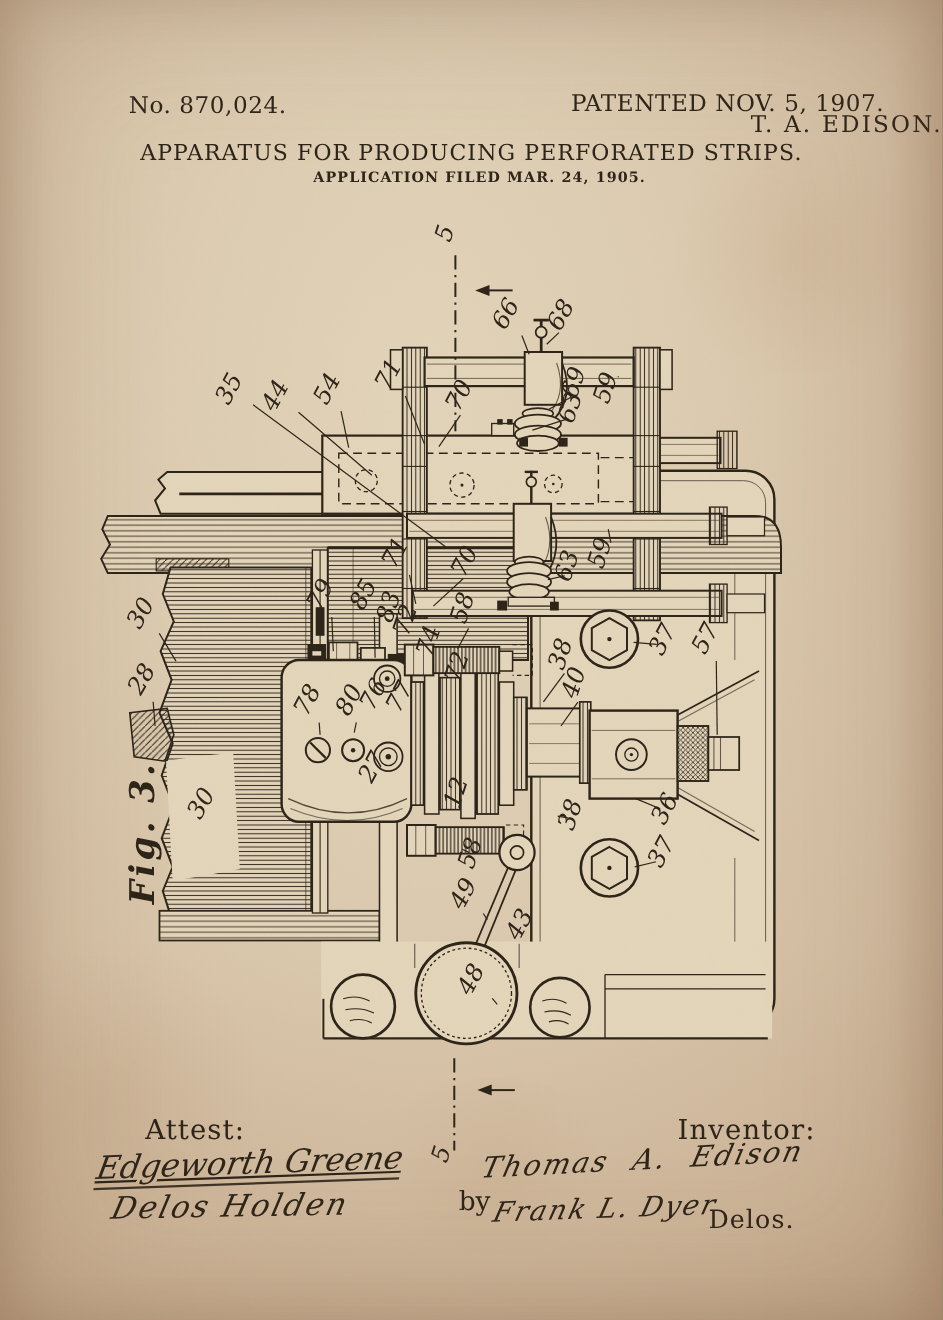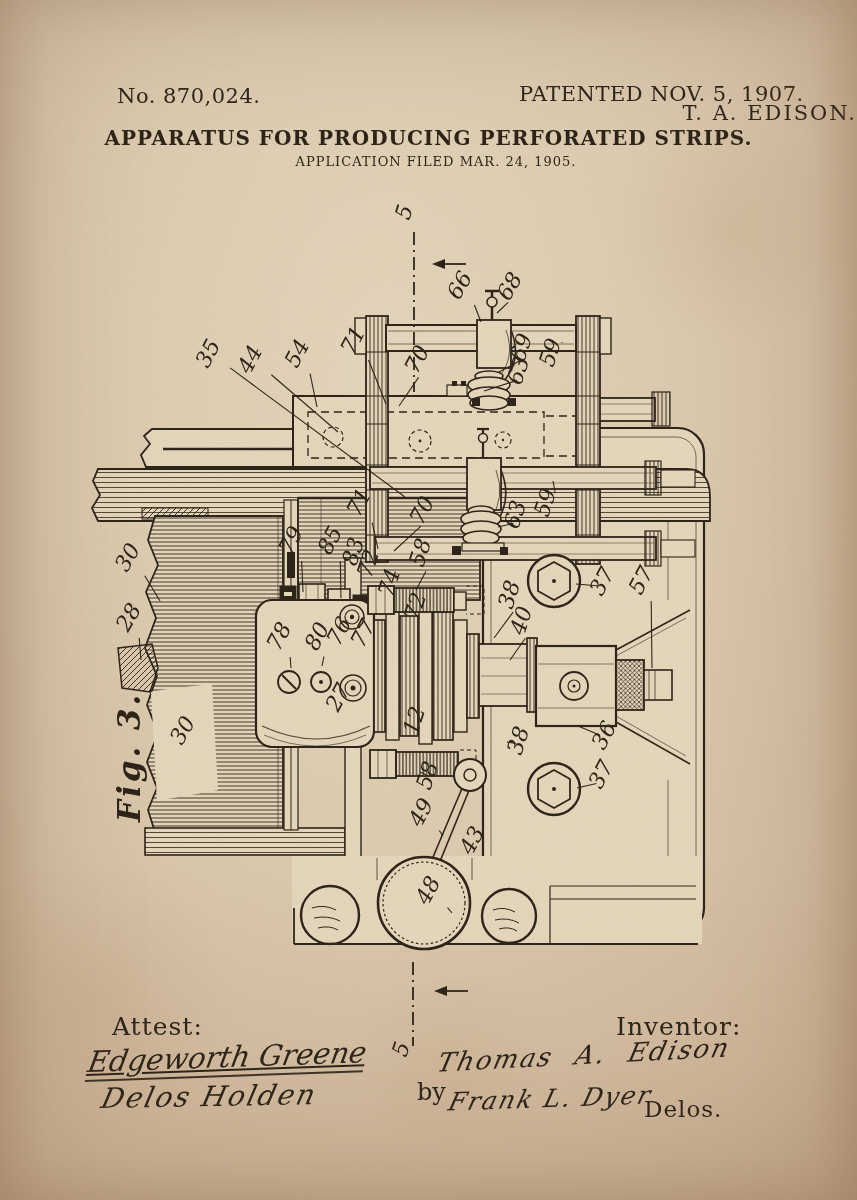--- a/index.html
+++ b/index.html
@@ -13,27 +13,27 @@
   .vignette{position:absolute;inset:0;pointer-events:none;
     box-shadow:inset 0 0 140px rgba(110,80,55,.28), inset 0 0 40px rgba(120,90,60,.18);}
   .stain{position:absolute;border-radius:50%;pointer-events:none;}
   .s1{left:600px;top:120px;width:260px;height:220px;background:radial-gradient(circle,rgba(176,136,100,.16),rgba(0,0,0,0) 70%);}
   .s2{left:-60px;top:850px;width:300px;height:300px;background:radial-gradient(circle,rgba(170,128,96,.14),rgba(0,0,0,0) 70%);}
   .s3{left:330px;top:980px;width:240px;height:160px;background:radial-gradient(circle,rgba(180,140,104,.12),rgba(0,0,0,0) 70%);}
   .hdr{position:absolute;white-space:nowrap;}
   .patno{left:117px;top:84px;font-size:21px;letter-spacing:.5px;}
   .patdate{left:519px;top:82px;font-size:21px;letter-spacing:.5px;text-align:center;}
   .t1{left:0;right:0;top:101px;text-align:right;font-size:21px;letter-spacing:2px;}
-  .t2{left:0;right:0;top:126px;text-align:center;font-size:20px;font-weight:bold;letter-spacing:1px;}
-  .t3{left:15px;right:0;top:154px;text-align:center;font-size:13px;font-weight:normal;letter-spacing:1px;}
+  .t2{left:0;right:0;top:126px;text-align:center;font-size:20px;font-weight:normal;letter-spacing:1px;}
+  .t3{left:15px;right:0;top:154px;text-align:center;font-size:13px;font-weight:bold;letter-spacing:1px;}
   svg.fig{position:absolute;left:0;top:0;}
   .ref{font:italic 22px "DejaVu Serif","Liberation Serif",serif;fill:#2b2217;}
   .figlabel{font:italic bold 31px "DejaVu Serif","Liberation Serif",serif;fill:#2b2217;letter-spacing:3px;}
   .ftr{position:absolute;white-space:nowrap;}
-  .attest{left:112px;top:1012px;font-size:25px;letter-spacing:1px;}
+  .attest{left:132px;top:1012px;font-size:25px;letter-spacing:1px;}
   .wit1{left:88px;top:1040px;font:italic 29px "DejaVu Serif",serif;transform:rotate(-2deg) skewX(-12deg);
         border-bottom:2px solid rgba(43,34,23,.9);padding-bottom:1px;text-decoration:underline;}
   .wit2{left:102px;top:1080px;font:italic 28px "DejaVu Serif",serif;transform:rotate(-1deg) skewX(-14deg);letter-spacing:2px;}
   .inv{left:597px;top:1012px;font-size:25px;letter-spacing:1px;margin-left:19px;}
   .sig-inv{left:438px;top:1040px;font:italic 26px "DejaVu Serif",serif;transform:rotate(-3deg) skewX(-16deg);letter-spacing:2px;word-spacing:12px;}
   .byword{left:417px;top:1078px;font-size:24px;}
   .sig-atty{left:449px;top:1084px;font:italic 25px "DejaVu Serif",serif;transform:rotate(-2deg) skewX(-16deg);letter-spacing:2px;}
   .atty{left:644px;top:1096px;font-size:23px;letter-spacing:1px;}
   .grain{position:absolute;inset:0;pointer-events:none;opacity:.55;}
 </style>

